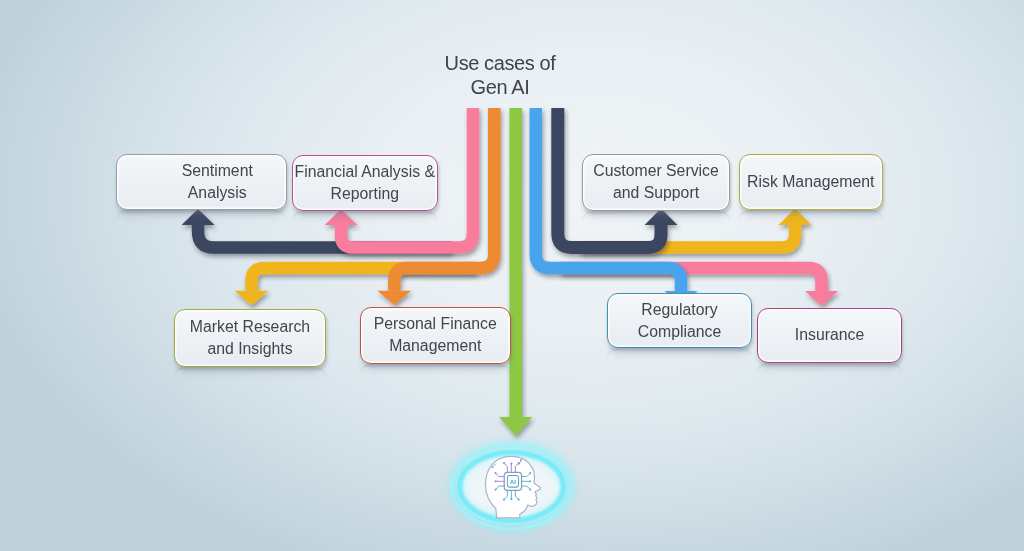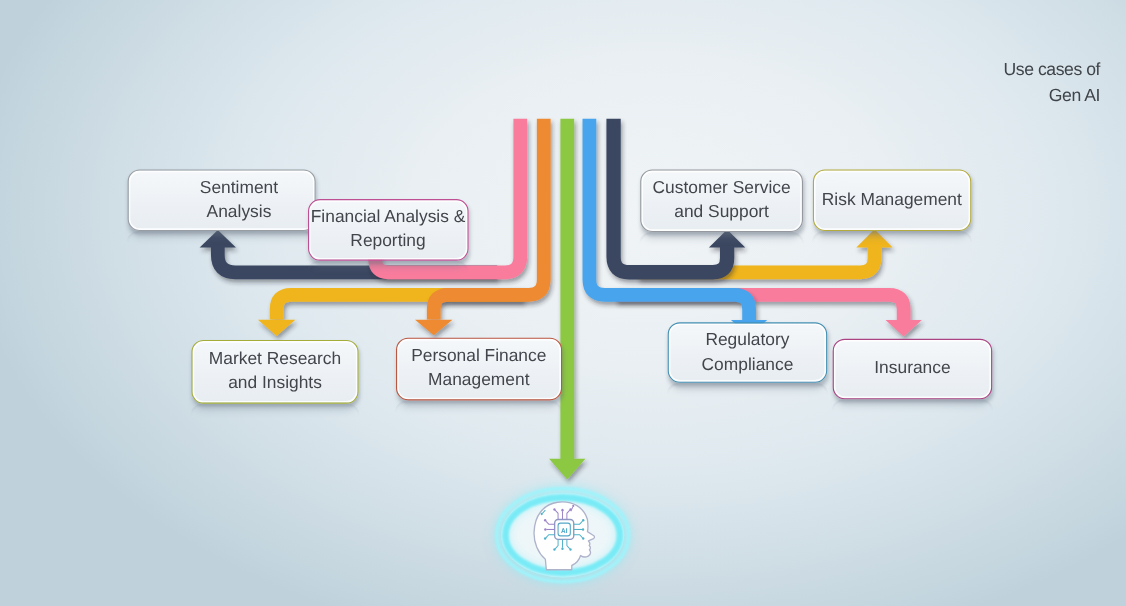--- a/index.html
+++ b/index.html
@@ -2,22 +2,22 @@
 <html><head>
 <meta charset="utf-8">
 <style>
   html,body{margin:0;padding:0;}
   body{
     width:1024px;height:551px;overflow:hidden;position:relative;
     font-family:"Liberation Sans", sans-serif;
     background:radial-gradient(ellipse 61% 74% at 58% 35%, #f0f4f6 0%, #e9eff3 35%, #dde8ee 60%, #cfdde5 80%, #c3d5de 95%, #bfd2dc 100%);
   }
   .title{
-    position:absolute;left:0;top:52px;width:1000px;text-align:right;
-    font-size:16px;line-height:23.8px;letter-spacing:-0.4px;color:#3f4449;
+    position:absolute;left:0;top:52px;width:1000px;text-align:center;
+    font-size:20px;line-height:23.8px;letter-spacing:-0.4px;color:#3f4449;
   }
   .box{
     position:absolute;border-radius:11px;
     background:linear-gradient(180deg,#f5f8fa 0%,#edf1f5 55%,#e8edf2 100%);
     box-shadow:1px 3px 3.5px rgba(95,105,120,.33), 0 10px 7px -4px rgba(110,122,138,.22), inset 0 0 0 1.5px rgba(255,255,255,.85);
     display:flex;align-items:center;justify-content:center;text-align:center;
     font-size:15.8px;line-height:22px;color:#42464c;
   }
   .box span{display:block;}
   .box,.title{transform:translateZ(0);}
@@ -122,21 +122,21 @@
       <path d="M493 461 L490 464" fill="none"></path>
           <circle cx="489.3" cy="464.7" r="1.1" stroke="none"></circle>
     </g>
     </g>
   </g>
 </svg>
 
 <div class="box" style="left:116px;top:153.5px;width:136.5px;height:54px;border:1.7px solid #989da3;padding-left:32px;">
     <span>Sentiment<br>Analysis</span>
   </div>
-<div class="box" style="left:280px;top:154.5px;width:143.5px;height:54px;border:1.7px solid #bf4f93;margin-top:26px;">
+<div class="box" style="left:292px;top:154.5px;width:143.5px;height:54px;border:1.7px solid #bf4f93;">
     <span>Financial Analysis &amp;<br>Reporting</span>
   </div>
 <div class="box" style="left:582px;top:153.5px;width:146px;height:55px;border:1.7px solid #95999f;text-align:center;">
     <span>Customer Service<br>and Support</span>
   </div>
 <div class="box" style="left:738.5px;top:153.5px;width:142.5px;height:54px;border:1.7px solid #b3ab3d;">
     <span>Risk Management</span>
   </div>
 <div class="box" style="left:174px;top:309px;width:150px;height:55.5px;border:1.7px solid #a4ad39;text-align:center;">
     <span>Market Research<br>and Insights</span>

